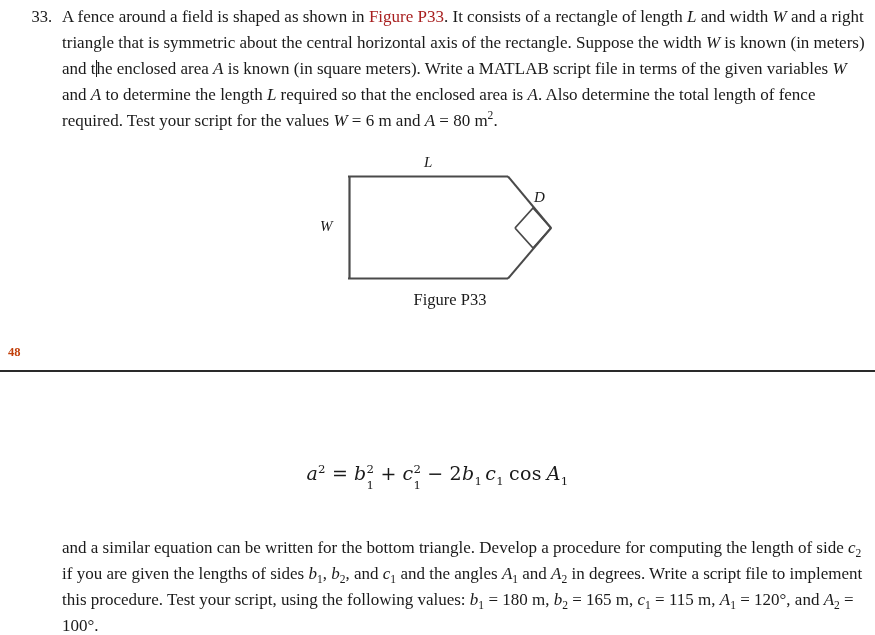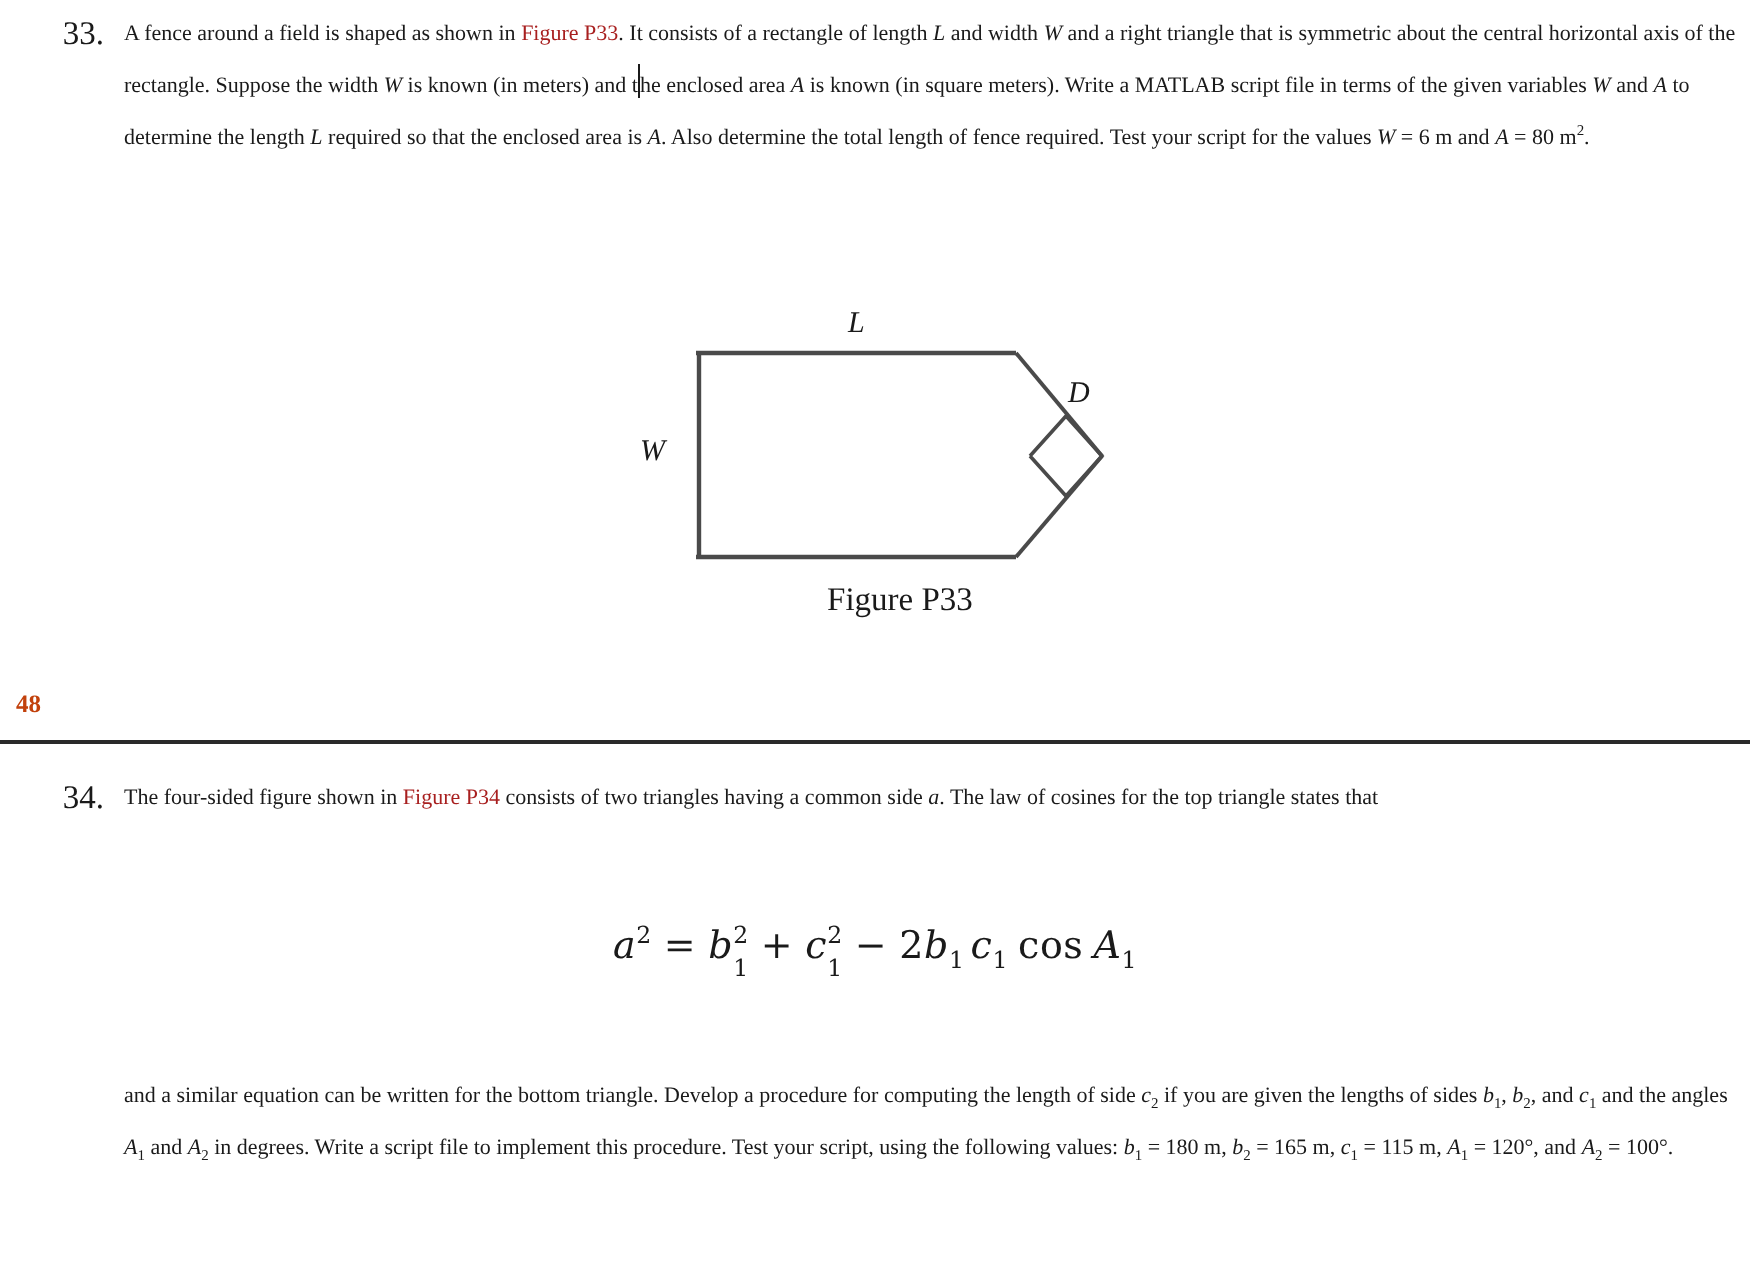--- a/index.html
+++ b/index.html
@@ -31,21 +31,21 @@
     width: 40px;
     flex: 0 0 40px;
     text-align: right;
     padding-right: 10px;
     font-size: 16.5px;
     line-height: 26px;
     white-space: nowrap;
   }
   .prob-body {
     flex: 1 1 auto;
-    font-size: 11px;
+    font-size: 17px;
     line-height: 26px;
     text-align: left;
   }
 
   #problem-33 {
     left: 12px;
     top: 4px;
     width: 856px;
   }
   #problem-34 {
@@ -183,26 +183,20 @@
     </svg>
     <span class="fig-label" id="label-L">L</span>
     <span class="fig-label" id="label-W">W</span>
     <span class="fig-label" id="label-D">D</span>
     <div class="fig-caption">Figure P33</div>
   </div>
 
   <div id="page-number">48</div>
   <div id="page-rule"></div>
 
-  <div class="problem" id="problem-34">
-    <div class="prob-num">34.</div>
-    <div class="prob-body">
-      <div><span>The four-sided figure shown in </span><span class="red">Figure P34</span><span> consists of two triangles having a common side </span><i>a</i><span>. The law of cosines for the top triangle states that</span></div>
-    </div>
-  </div>
 
   <div id="equation-law-of-cosines">
     <span class="mi">a</span><sup>2</sup><span class="op">=</span><span class="mi">b</span><span class="sqsub"><sub>1</sub></span><sup>2</sup><span class="op">+</span><span class="mi">c</span><span class="sqsub"><sub>1</sub></span><sup>2</sup><span class="op">−</span><span class="num">2</span><span class="mi">b</span><sub>1</sub><span class="mi" style="margin-left:3px">c</span><sub>1</sub><span class="fn">cos</span><span class="mi" style="margin-left:5px">A</span><sub>1</sub>
   </div>
 
   <div class="problem" id="problem-34-cont" style="left:12px; top:535px; width:856px;align-items:center;">
     <div class="prob-num"></div>
     <div class="prob-body">
       <span>and a similar equation can be written for the bottom triangle. Develop a procedure for computing the length of side </span><i>c</i><sub class="idx">2</sub><span> if you are given the lengths of sides </span><i>b</i><sub class="idx">1</sub><span>, </span><i>b</i><sub class="idx">2</sub><span>, and </span><i>c</i><sub class="idx">1</sub><span> and the angles </span><i>A</i><sub class="idx">1</sub><span> and </span><i>A</i><sub class="idx">2</sub><span> in degrees. Write a script file to implement this procedure. Test your script, using the following values: </span><i>b</i><sub class="idx">1</sub><span> = 180 m, </span><i>b</i><sub class="idx">2</sub><span> = 165 m, </span><i>c</i><sub class="idx">1</sub><span> = 115 m, </span><i>A</i><sub class="idx">1</sub><span> = 120°, and </span><i>A</i><sub class="idx">2</sub><span> = 100°.</span>
     </div>

